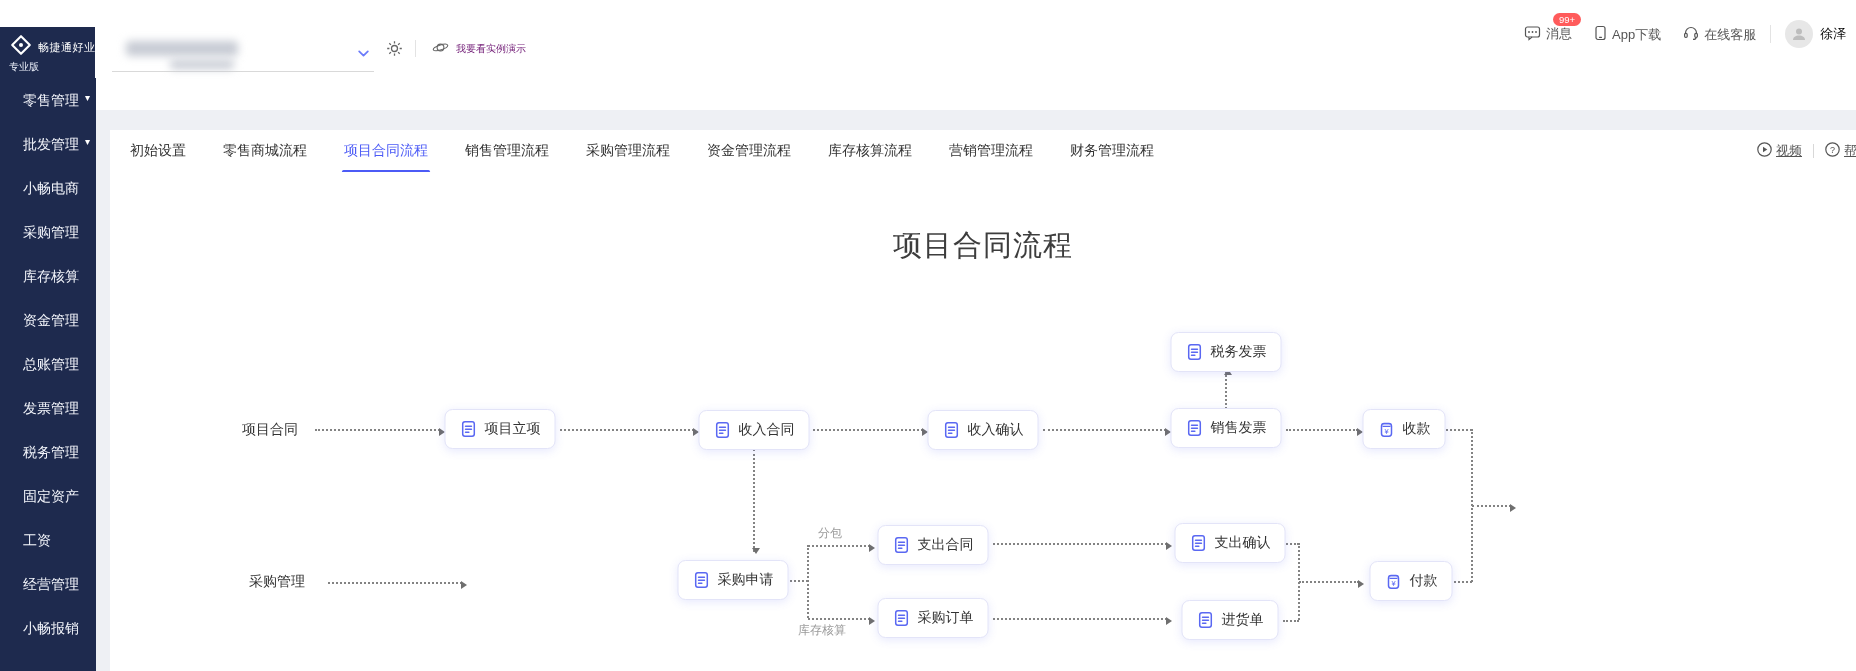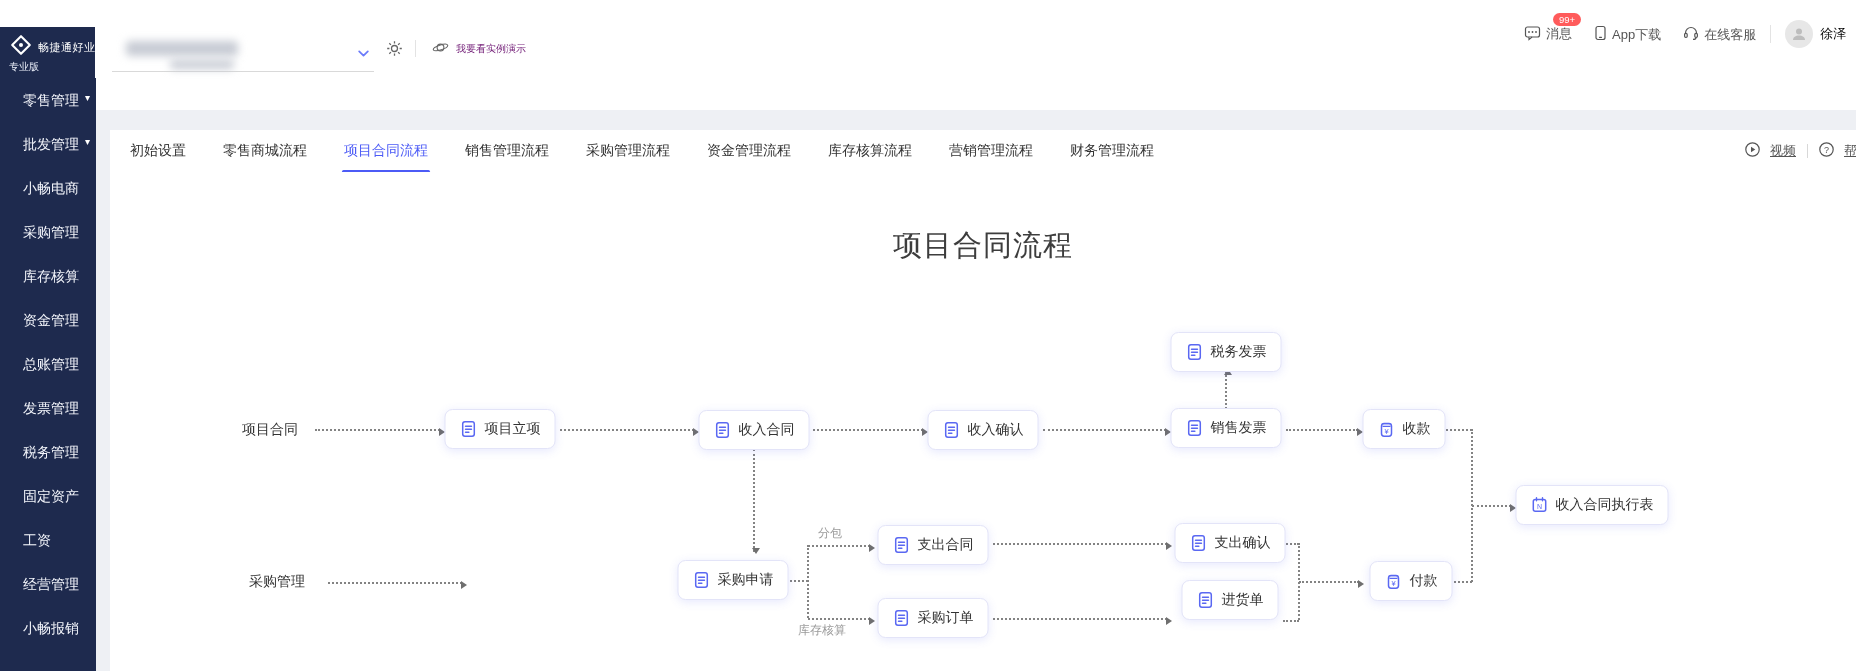--- a/index.html
+++ b/index.html
@@ -40,21 +40,21 @@
   .side-item .caret{margin-left:6px;font-size:10px;color:#fff;}
   
   .content{position:absolute;left:96px;top:110px;right:0;bottom:0;background:#eef0f4;}
   .card{position:absolute;left:14px;top:20px;right:0;bottom:0;background:#fff;overflow:hidden;}
   .flow-tabs{position:relative;height:42px;border-bottom:1px solid #ececec;display:flex;align-items:center;padding-left:20px;gap:37px;font-size:14px;}
   .ftab{position:relative;height:42px;display:flex;align-items:center;cursor:pointer;color:#333;white-space:nowrap;}
   .ftab.active{color:#4c5bf6;}
   .ftab.active:after{content:'';position:absolute;left:-2px;right:-2px;bottom:-1px;height:3px;background:#4c5bf6;border-radius:2px;}
   .tab-utils{position:absolute;right:-14px;top:0;height:42px;display:flex;align-items:center;gap:5px;color:#555;font-size:13px;}
   .tab-utils .sep{height:14px;border-left:1px solid #d8d8d8;margin:0 6px;}
-  .util{display:flex;align-items:flex-end;gap:10px;cursor:pointer;text-decoration:underline;}
+  .util{display:flex;align-items:flex-end;gap:4px;cursor:pointer;text-decoration:underline;}
   
   .canvas{position:absolute;left:0;top:42px;right:0;bottom:0;background:#fff;}
   .flow-title{position:absolute;left:50%;transform:translateX(-50%);top:54px;font-size:29px;color:#3d3d3d;letter-spacing:1px;white-space:nowrap;}
   .node{position:absolute;transform:translate(-50%,-50%);display:inline-flex;align-items:center;gap:7px;
         height:38px;padding:0 14px;background:#fff;border:1px solid #e3e4f8;border-radius:8px;
         box-shadow:0 2px 10px rgba(100,110,240,.16);font-size:14px;color:#333;white-space:nowrap;cursor:pointer;z-index:3;}
   .node .nicon{display:flex;align-items:center;}
   .rowlabel{position:absolute;transform:translate(-50%,-50%);font-size:14px;color:#333;white-space:nowrap;z-index:2;}
   .edgelabel{position:absolute;transform:translate(-50%,-50%);font-size:12px;color:#9a9a9a;white-space:nowrap;z-index:2;}
   .h{position:absolute;height:0;border-top:2px dotted #838383;z-index:1;}
@@ -317,30 +317,20 @@
         </div>
         <div class="node" style="left: 1116px; top: 180px;">
           <span class="nicon">
             <svg width="18" height="18" viewBox="0 0 18 18" fill="none">
               <rect x="3.2" y="1.8" width="11.6" height="14.4" rx="2.2" stroke="#5a68f2" stroke-width="1.5"></rect>
               <path d="M6 6.2h6M6 9.2h6M6 12.2h3.4" stroke="#5a68f2" stroke-width="1.4" stroke-linecap="round"></path>
             </svg>
           </span>
           <span>税务发票</span>
         </div>
-        <div class="node" style="left: 1482px; top: 333px;">
-          <span class="nicon">
-            <svg width="18" height="18" viewBox="0 0 18 18" fill="none">
-              <rect x="2.8" y="3.6" width="12.4" height="11.6" rx="2" stroke="#5a68f2" stroke-width="1.5"></rect>
-              <path d="M6 1.8v3M12 1.8v3" stroke="#5a68f2" stroke-width="1.4" stroke-linecap="round"></path>
-              <text x="9" y="12.6" font-size="7" text-anchor="middle" fill="#5a68f2">N</text>
-            </svg>
-          </span>
-          <span>收入合同执行表</span>
-        </div>
         <div class="node" style="left: 823px; top: 373px;">
           <span class="nicon">
             <svg width="18" height="18" viewBox="0 0 18 18" fill="none">
               <rect x="3.2" y="1.8" width="11.6" height="14.4" rx="2.2" stroke="#5a68f2" stroke-width="1.5"></rect>
               <path d="M6 6.2h6M6 9.2h6M6 12.2h3.4" stroke="#5a68f2" stroke-width="1.4" stroke-linecap="round"></path>
             </svg>
           </span>
           <span>支出合同</span>
         </div>
         <div class="node" style="left: 1120px; top: 371px;">
@@ -373,21 +363,21 @@
         </div>
         <div class="node" style="left: 823px; top: 446px;">
           <span class="nicon">
             <svg width="18" height="18" viewBox="0 0 18 18" fill="none">
               <rect x="3.2" y="1.8" width="11.6" height="14.4" rx="2.2" stroke="#5a68f2" stroke-width="1.5"></rect>
               <path d="M6 6.2h6M6 9.2h6M6 12.2h3.4" stroke="#5a68f2" stroke-width="1.4" stroke-linecap="round"></path>
             </svg>
           </span>
           <span>采购订单</span>
         </div>
-        <div class="node" style="left: 1120px; top: 428px; justify-content: flex-end;">
+        <div class="node" style="left: 1120px; top: 448px; justify-content: flex-end;">
           <span class="nicon">
             <svg width="18" height="18" viewBox="0 0 18 18" fill="none">
               <rect x="3.2" y="1.8" width="11.6" height="14.4" rx="2.2" stroke="#5a68f2" stroke-width="1.5"></rect>
               <path d="M6 6.2h6M6 9.2h6M6 12.2h3.4" stroke="#5a68f2" stroke-width="1.4" stroke-linecap="round"></path>
             </svg>
           </span>
           <span>进货单</span>
         </div>
         <div class="rowlabel" style="left: 160px; top: 258px;">项目合同</div>
         <div class="rowlabel" style="left: 167px; top: 410px;">采购管理</div>

